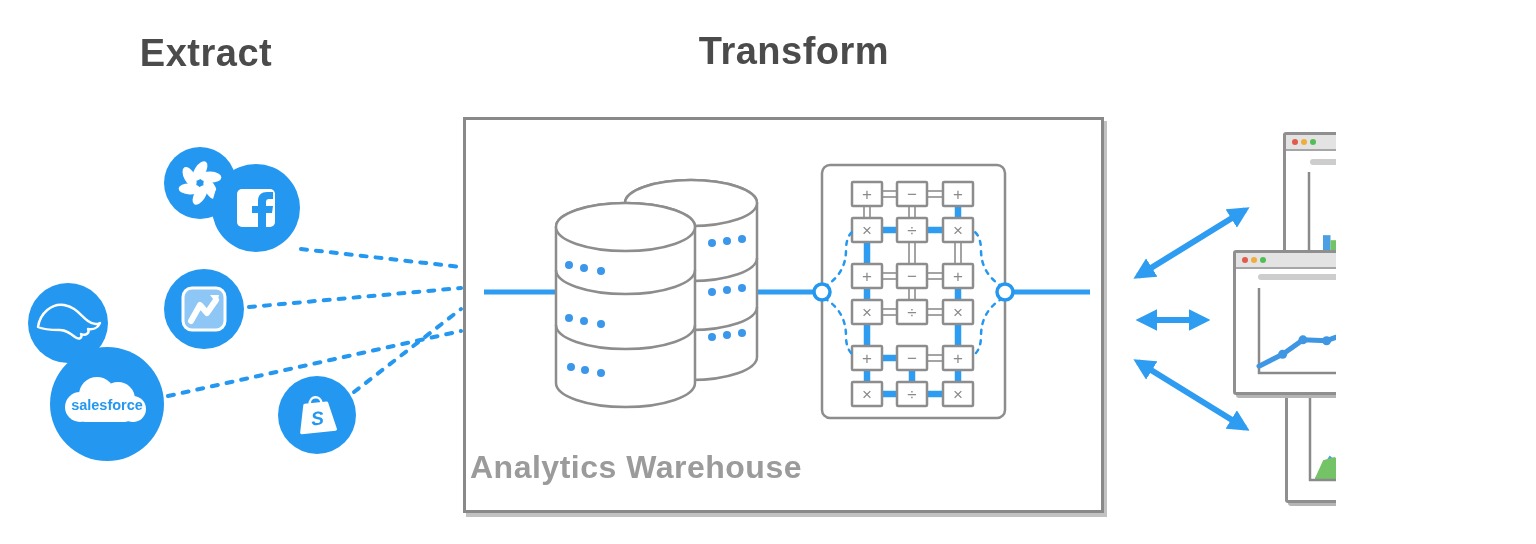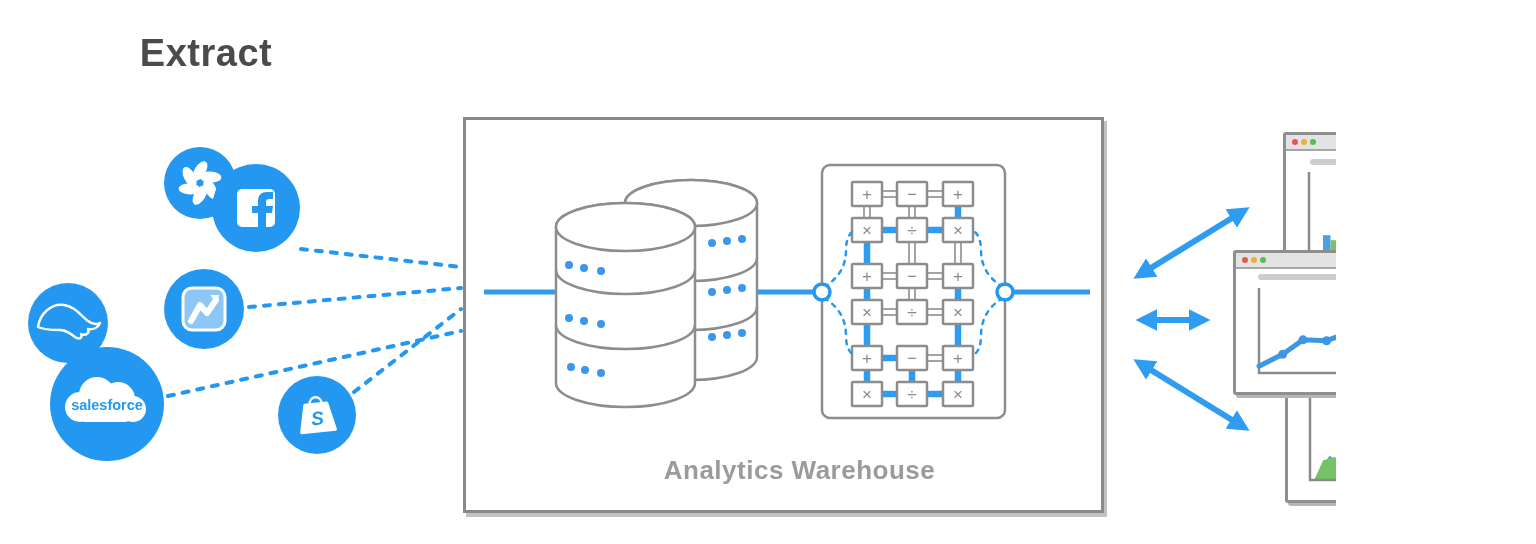--- a/index.html
+++ b/index.html
@@ -3,41 +3,42 @@
 <meta charset="utf-8">
 <style>
   html,body{margin:0;padding:0;background:#fff;}
   .canvas{position:relative;width:1336px;height:544px;background:#ffffff;overflow:hidden;
           font-family:"Liberation Sans",sans-serif;}
   .heading{position:absolute;transform:translate(-50%,-50%);font-size:38px;font-weight:bold;
            color:#4b4b4b;letter-spacing:.5px;white-space:nowrap;z-index:6;}
   .warehouse-box{position:absolute;left:463px;top:117px;width:641px;height:396px;
                  box-sizing:border-box;background:#fff;border:3px solid #898989;
                  box-shadow:3px 4px 0 rgba(120,120,120,.45);z-index:1;}
-  .warehouse-label{position:absolute;left:16px;bottom:24px;width:100%;text-align:center;
-                   font-size:26px;font-weight:bold;color:#9b9b9b;letter-spacing:.5px;z-index:2;}
+  .warehouse-label{position:absolute;left:4px;bottom:24px;width:100%;text-align:left;
+                   font-size:32px;font-weight:bold;color:#9b9b9b;letter-spacing:.5px;z-index:2;}
   svg.overlay{position:absolute;left:0;top:0;z-index:2;}
   svg text{font-family:"Liberation Sans",sans-serif;}
   .window{position:absolute;box-sizing:border-box;background:#fff;border:3px solid #8f8f8f;
           border-radius:3px;box-shadow:3px 3px 0 #b5b5b5;}
   .titlebar{position:absolute;left:0;top:0;right:0;height:14px;background:#e3e3e3;
             border-bottom:2px solid #a6a6a6;}
   .tl-dot{position:absolute;top:4px;width:6px;height:6px;border-radius:50%;}
   .phbar{position:absolute;height:6px;border-radius:3px;background:#cdcdcd;}
   .chart-svg{position:absolute;left:-3px;top:-3px;}
   .w-bar{left:1283px;top:132px;width:217px;height:146px;z-index:3;}
   .w-area{left:1285px;top:355px;width:225px;height:148px;z-index:4;}
   .w-line{left:1233px;top:250px;width:217px;height:145px;z-index:5;}
 </style>
 </head>
 <body>
 
 <div class="canvas">
 
   <div class="heading" style="left:206px;top:53px">Extract</div>
+  <div class="heading" style="left:794px;top:51px">Transform</div>
 
   <div class="warehouse-box">
     <div class="warehouse-label">Analytics Warehouse</div>
   </div>
 
   <svg class="overlay" width="1536" height="544" viewBox="0 0 1536 544">
     <defs>
       <marker id="ah" viewBox="0 0 10 10" refX="7.5" refY="5" markerWidth="3.6" markerHeight="3.6" orient="auto-start-reverse">
         <path d="M0 0 L10 5 L0 10 Z" fill="#2e9cf1"></path>
       </marker>

